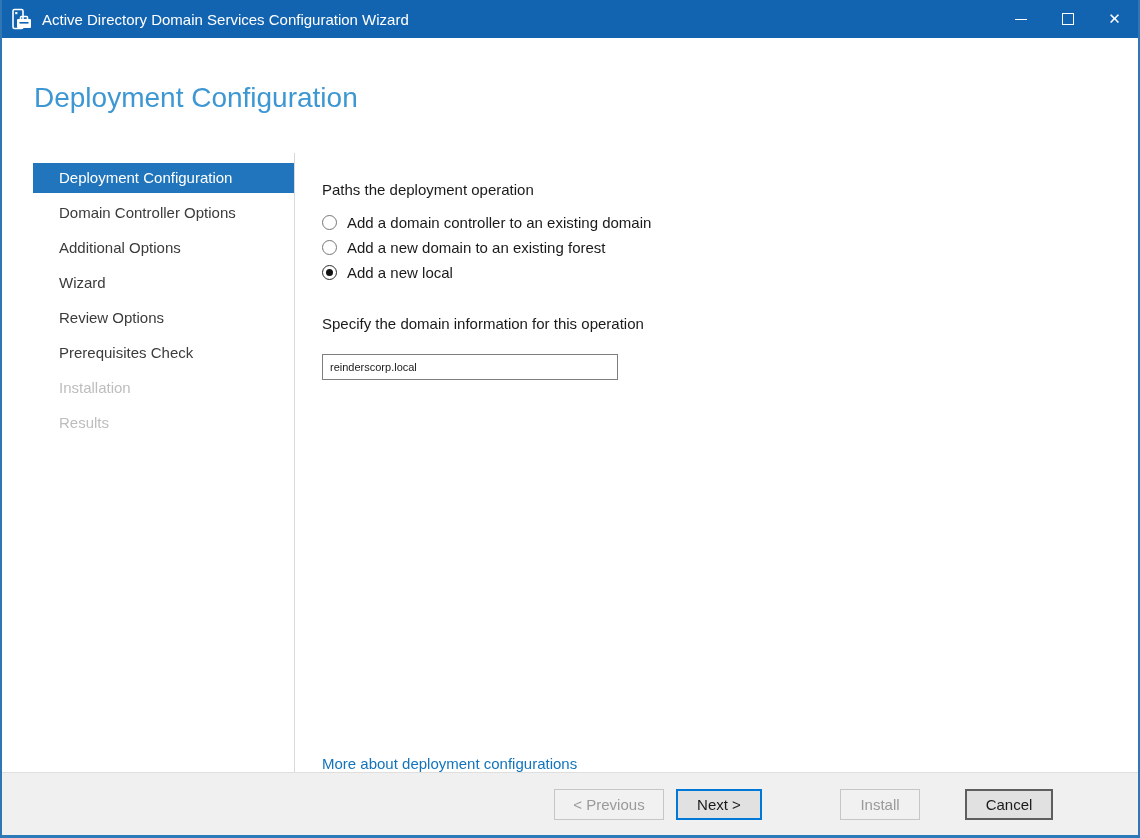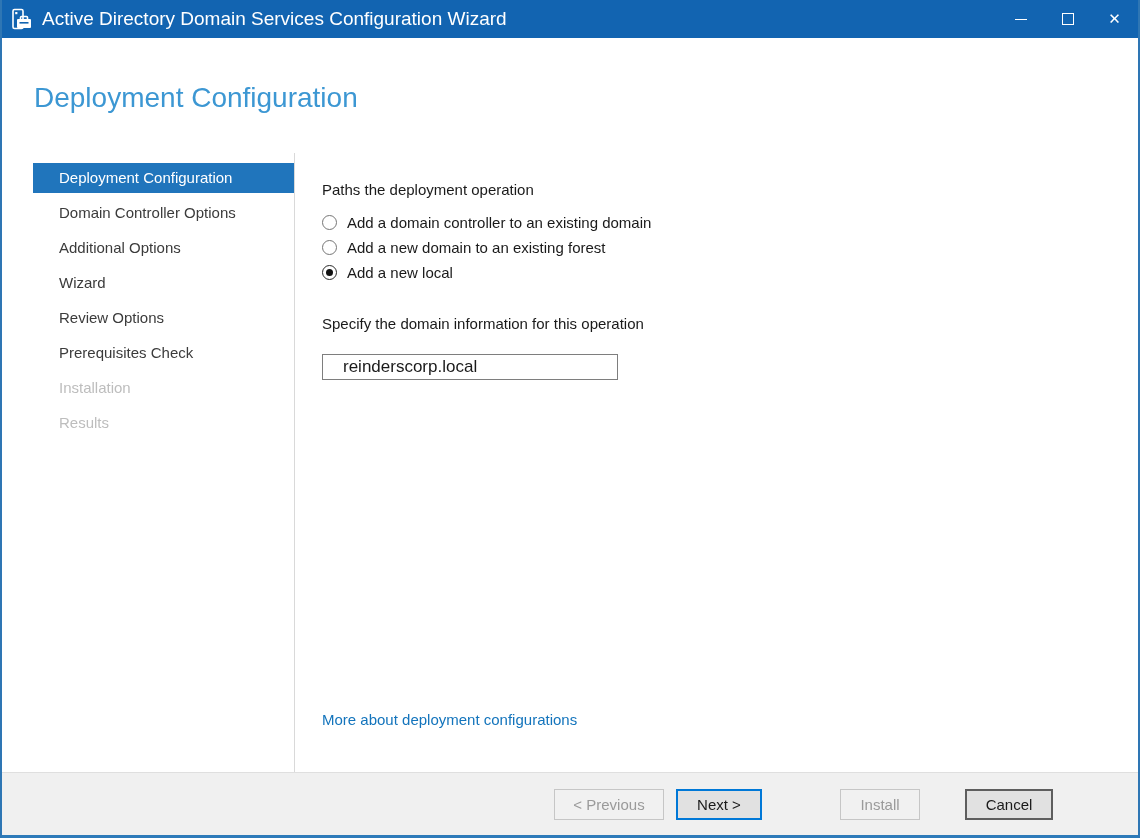--- a/index.html
+++ b/index.html
@@ -5,21 +5,21 @@
   * { margin:0; padding:0; box-sizing:border-box; }
   html,body { background:#fff; font-family:"Liberation Sans", sans-serif; }
   .window {
     width:1140px; height:838px; display:flex; flex-direction:column;
     border-left:2px solid #2E76B4; border-right:2px solid #2E76B4;
     overflow:hidden; background:#fff;
   }
   
   .titlebar { height:38px; background:#1264B1; color:#fff; display:flex; align-items:center; flex:0 0 auto; }
   .titlebar-icon { margin-left:9px; display:flex; align-items:center; }
-  .titlebar-title { margin-left:9px; font-size:19px; }
+  .titlebar-title { margin-left:9px; font-size:15px; }
   .win-controls { margin-left:auto; display:flex; height:100%; }
   .win-btn { width:47px; height:100%; display:flex; align-items:center; justify-content:center; font-size:15px; color:#fff; cursor:default; }
   .max-glyph { width:12px; height:12px; border:1.5px solid #fff; display:block; }
   .min-glyph { width:12px; height:0; border-top:1.5px solid #fff; display:block; }
   
   .header { height:115px; flex:0 0 auto; background:#fff; display:flex; justify-content:space-between; padding:0 33px 0 32px; }
   .page-title { font-size:28px; font-weight:300; color:#3C97D3; margin-top:44px; }
   .target-block { text-align:right; margin-top:36px; color:#262626; line-height:1.45; }
   .target-label { font-size:13px; font-weight:bold; }
   .target-name { font-size:14px; font-weight:bold; }
@@ -34,22 +34,22 @@
   .side-item.disabled { color:#BDBDBD; }
   .main { flex:1 1 auto; display:flex; flex-direction:column; padding:28px 30px 0 27px; font-size:15px; color:#1A1A1A; }
   .section-heading { margin-bottom:16px; }
   .radio-row { display:flex; align-items:center; margin-bottom:8px; }
   .radio { width:15px; height:15px; border-radius:50%; border:1px solid #767676; background:#fff; margin-right:10px; position:relative; flex:0 0 auto; }
   .radio.checked { border-color:#2B2B2B; }
   .radio.checked::after { content:""; position:absolute; left:3px; top:3px; right:3px; bottom:3px; background:#111; border-radius:50%; }
   .domain-heading { margin:26px 0 22px 0; }
   .field-row { display:flex; align-items:center; }
   .field-label { width:325px; flex:0 0 auto; }
-  .text-input { width:296px; height:26px; border:1px solid #7E7E7E; font-size:17px; padding:0 20px; font-family:inherit; color:#1A1A1A; background:#fff; }
-  .link-row { margin-top:auto; padding-bottom:44px; }
+  .text-input { width:296px; height:26px; border:1px solid #7E7E7E; font-size:11px; padding:0 7px; font-family:inherit; color:#1A1A1A; background:#fff; }
+  .link-row { margin-top:auto; }
   .more-link { color:#1374BC; text-decoration:none; cursor:pointer; }
   
   .footer {
     height:66px; flex:0 0 auto; background:#F0F0F0; border-top:1px solid #DFDFDF;
     border-bottom:3px solid #2D7AB9; display:flex; align-items:center;
     justify-content:flex-end; padding-right:85px;
   }
   .btn { height:31px; font-size:15px; font-family:inherit; background:#E1E1E1; border:1px solid #ADADAD; color:#1A1A1A; padding:0 10px; cursor:default; }
   .btn-previous { min-width:110px; margin-right:12px; background:#F1F1F1; border-color:#C6C6C6; color:#9A9A9A; }
   .btn-next { min-width:86px; border:2px solid #0078D7; margin-right:78px; }

